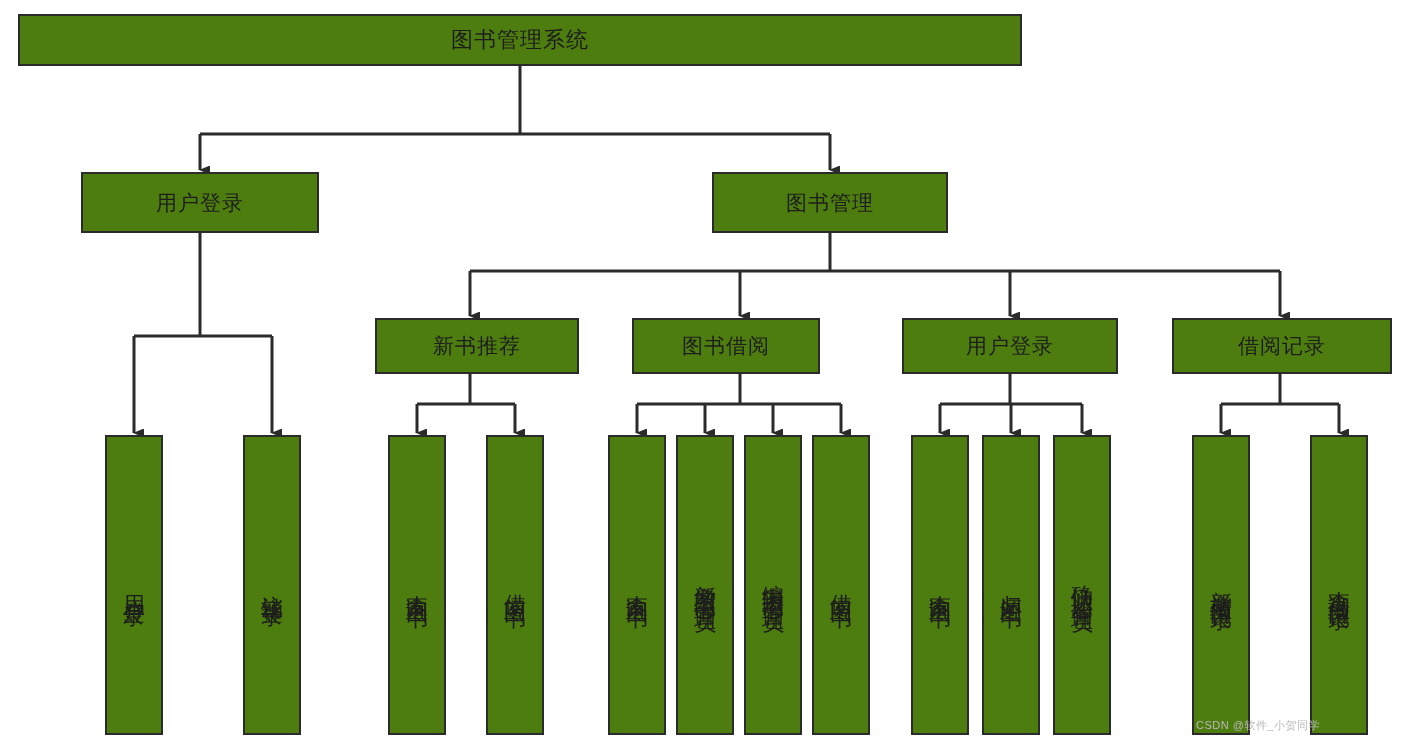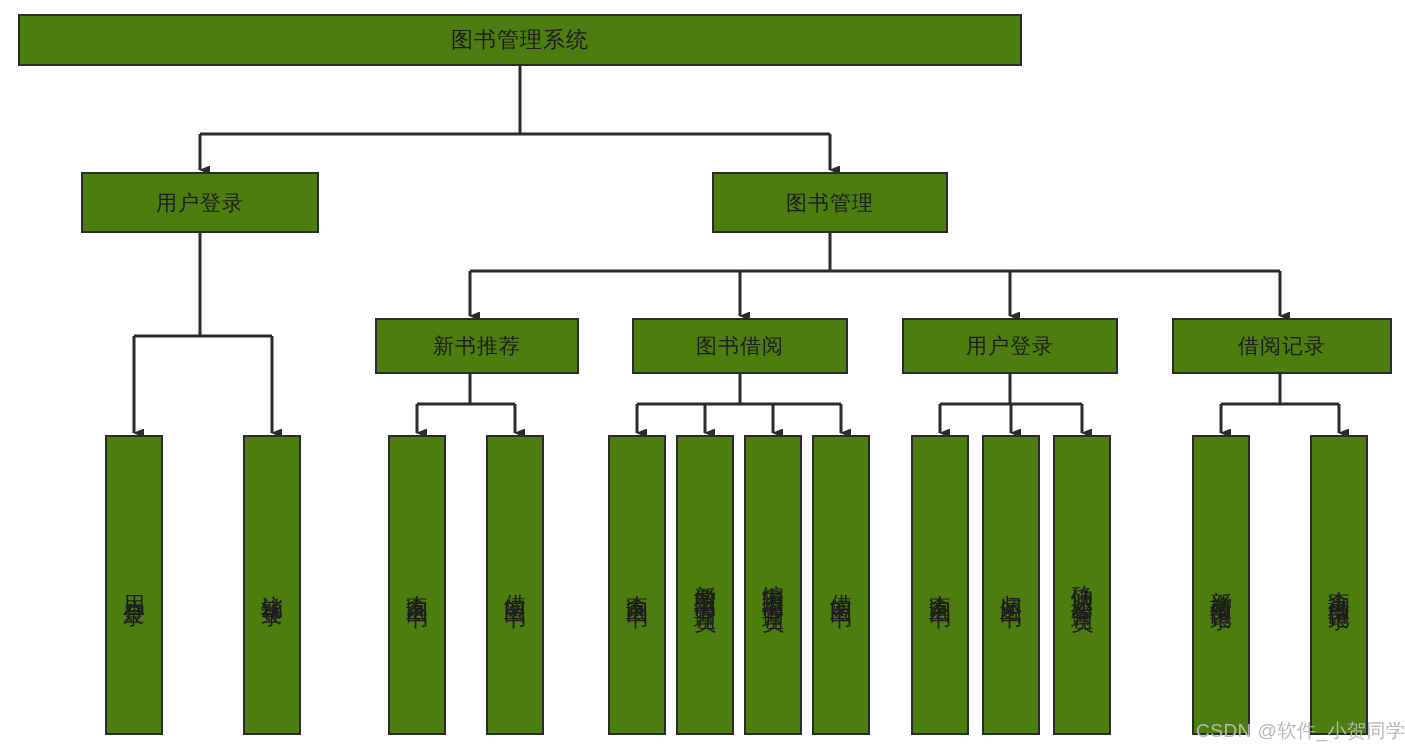--- a/index.html
+++ b/index.html
@@ -52,21 +52,21 @@
     line-height: 1;
     padding: 6px 0;
   }
   .node.vert .vlabel {
     writing-mode: vertical-rl;
     text-orientation: upright;
     display: block;
   }
   .watermark {
     position: absolute;
-    font-size: 19px;
+    font-size: 11px;
     color: #b9b9b9;
     white-space: nowrap;
     letter-spacing: 0.5px;
     text-align: center;
   }
 </style>
 </head>
 <body>
 
 <div id="diagram-root">
@@ -119,21 +119,21 @@
       </div>
       <div class="node horiz" style="left: 81px; top: 172px; width: 238px; height: 61px;">
         <span class="">用户登录</span>
       </div>
       <div class="node horiz" style="left: 712px; top: 172px; width: 236px; height: 61px;">
         <span class="">图书管理</span>
       </div>
       <div class="node horiz" style="left: 362px; top: 318px; width: 204px; height: 56px; margin-left: 13px;">
         <span class="">新书推荐</span>
       </div>
-      <div class="node horiz" style="left: 632px; top: 318px; width: 216px; height: 56px;">
+      <div class="node horiz" style="left: 632px; top: 318px; width: 188px; height: 56px;">
         <span class="">图书借阅</span>
       </div>
       <div class="node horiz" style="left: 902px; top: 318px; width: 216px; height: 56px;">
         <span class="">用户登录</span>
       </div>
       <div class="node horiz" style="left: 1172px; top: 318px; width: 220px; height: 56px;">
         <span class="">借阅记录</span>
       </div>
       <div class="node vert" style="left: 105px; top: 435px; width: 58px; height: 300px;">
         <span class="vlabel">用户登录</span>

